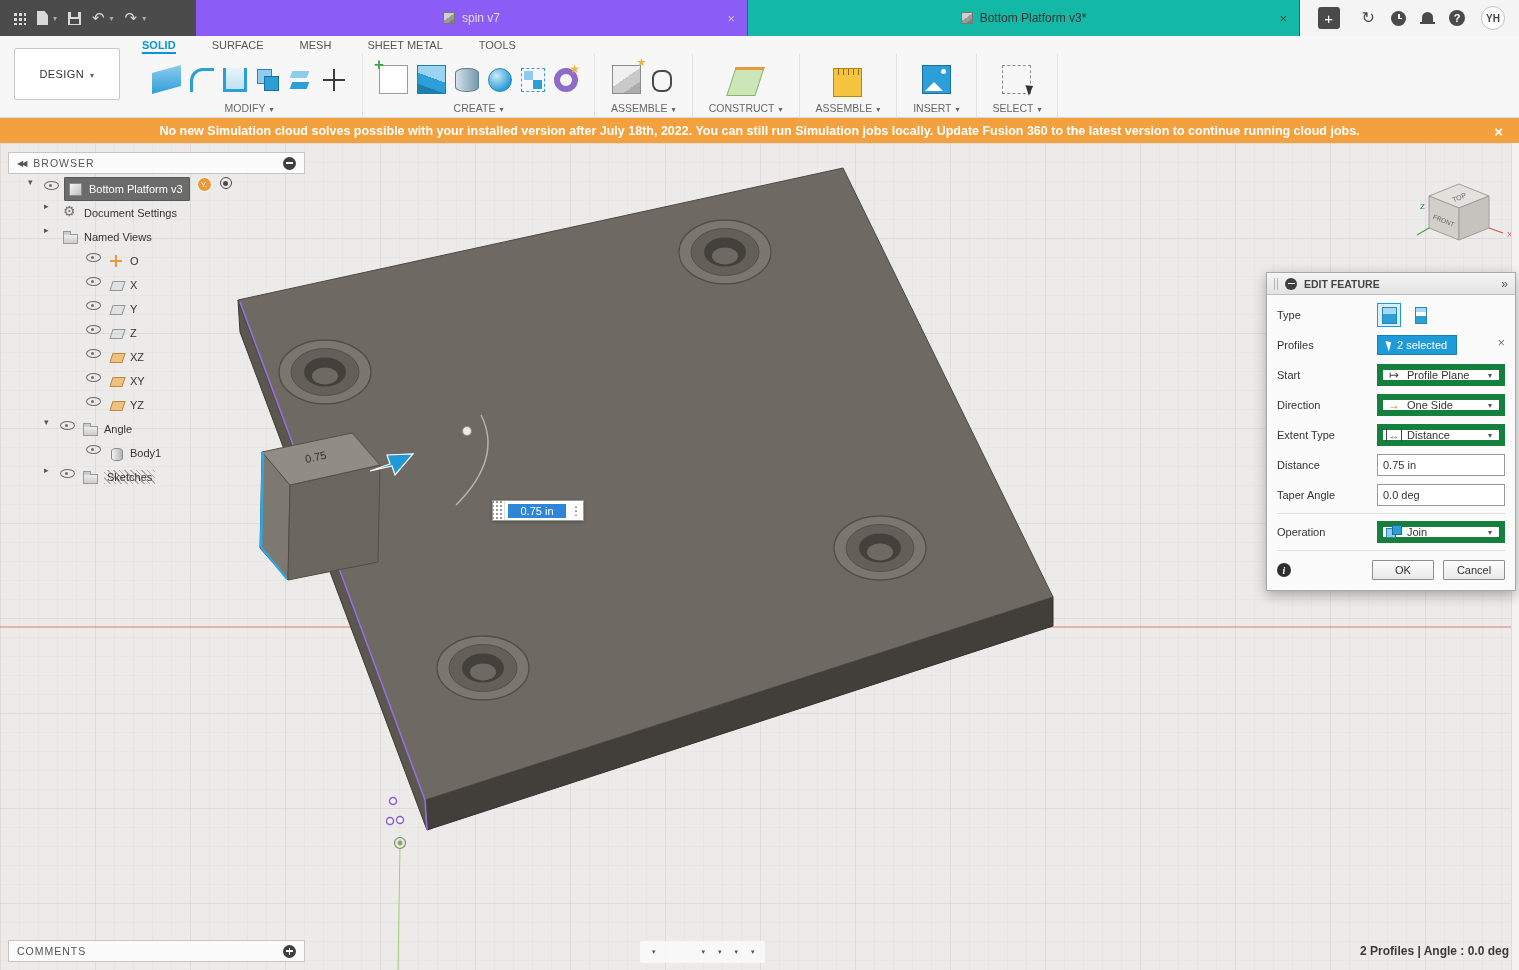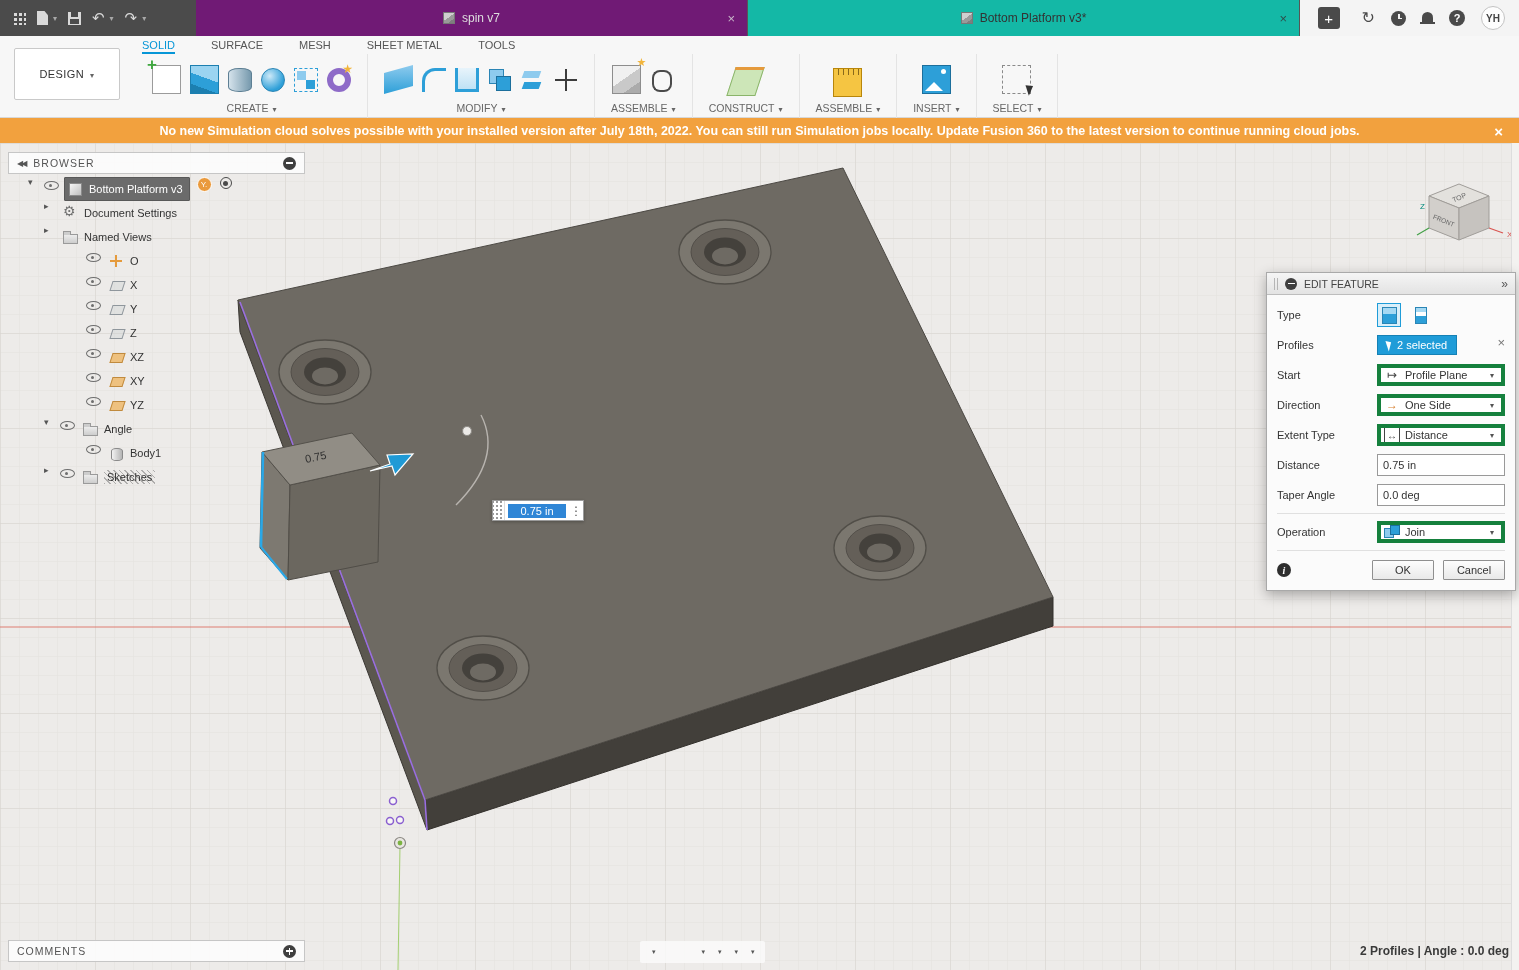--- a/index.html
+++ b/index.html
@@ -13,21 +13,21 @@
   .ti{position:relative;display:inline-block}
   .ti-grid{width:14px;height:14px;background-image:radial-gradient(#d9d9d9 1.6px,transparent 1.7px);background-size:5px 5px;background-position:1px 1px}
   .ti-file{width:11px;height:14px;background:#d9d9d9;clip-path:polygon(0 0,68% 0,100% 30%,100% 100%,0 100%)}
   .ti-save{width:13px;height:13px;background:#d9d9d9}
   .ti-save::after{content:"";position:absolute;left:3px;top:0;width:7px;height:5px;background:#4b4b4b}
   .ti-save::before{content:"";position:absolute;left:2px;bottom:1px;width:9px;height:5px;background:#4b4b4b;z-index:1}
   .ti-undo::before{content:"↶";color:#d9d9d9;font-size:15px;line-height:1}
   .ti-redo::before{content:"↷";color:#d9d9d9;font-size:15px;line-height:1}
   .tcaret{color:#a8a8a8;font-size:8px;margin-left:-6px}
   #doc-tabs{display:flex;align-items:stretch}
-  .doc-tab{flex:0 0 552px;position:relative;display:flex;align-items:center;justify-content:center;gap:7px;background:#701a75;color:#dedede;font-size:12px;border-right:1px solid #565656}
+  .doc-tab{flex:0 0 552px;position:relative;display:flex;align-items:center;justify-content:center;gap:7px;background:#8b5cf6;color:#dedede;font-size:12px;border-right:1px solid #565656}
   .doc-tab.active{background:#14b8a6;color:#333}
   .cube-ico{width:12px;height:12px;background:linear-gradient(145deg,#cfcfcf 0 45%,#9a9a9a 45% 75%,#7f7f7f 75%);border:1px solid #777}
   .tab-close{position:absolute;right:12px;top:50%;transform:translateY(-50%);font-size:13px;line-height:1;color:inherit;opacity:.8}
   .tab-close::before{content:"×"}
   #tb-right{flex:1;background:#f4f4f4;display:flex;align-items:center;justify-content:flex-end;gap:16px;padding-right:14px}
   #new-tab-btn{width:22px;height:22px;background:#4a4a4a;color:#fff;border-radius:3px;display:flex;align-items:center;justify-content:center;font-size:15px;margin-right:6px}
   .ri{position:relative;display:inline-block}
   .ri-sync::before{content:"↻";color:#4a4a4a;font-size:16px;line-height:1}
   .ri-clock{width:15px;height:15px;border-radius:50%;background:#4a4a4a}
   .ri-clock::after{content:"";position:absolute;left:7px;top:3px;width:1.5px;height:5px;background:#f4f4f4}
@@ -37,21 +37,21 @@
   .ri-help{width:16px;height:16px;border-radius:50%;background:#4a4a4a;color:#fff;display:flex;align-items:center;justify-content:center;font-size:11px;font-weight:bold}
   .ri-help::before{content:"?"}
   #avatar{width:24px;height:24px;border-radius:50%;background:#fdfdfd;border:1px solid #c3c3c3;color:#444;font-size:10px;font-weight:bold;display:flex;align-items:center;justify-content:center}
 
   
   #toolbar{position:absolute;left:0;top:36px;width:1519px;height:82px;background:#f7f7f7;border-bottom:1px solid #d8d8d8}
   #design-btn{position:absolute;left:14px;top:12px;width:106px;height:52px;background:#fff;border:1px solid #c9c9c9;border-radius:2px;display:flex;align-items:center;justify-content:center;gap:6px;font-size:11px;color:#333;letter-spacing:.4px}
   .gcaret::before{content:"▾";font-size:8px;color:#666}
   #ws-tabs{position:absolute;left:142px;top:0;height:18px;display:flex;gap:36px}
   .ws-tab{display:flex;align-items:center;font-size:11px;color:#555;height:18px}
-  .ws-tab.active{color:#0696d7;box-shadow:inset 0 -2px 0 #0696d7;font-weight:normal}
+  .ws-tab.active{color:#0696d7;box-shadow:inset 0 -2px 0 #0696d7;font-weight:bold}
   #groups{position:absolute;left:136px;top:18px;height:64px;display:flex;align-items:stretch}
   .tgroup{display:flex;flex-direction:column;align-items:center;padding:5px 16px 2px;border-right:1px solid #e4e4e4}
   .ticons{flex:1;display:flex;align-items:center;gap:9px}
   .glabel{height:16px;display:flex;align-items:center;justify-content:center;gap:4px;font-size:10.5px;color:#666}
   .tbi{position:relative;display:inline-block;width:24px;height:24px}
   .tbi.lg{width:29px;height:29px}
   .i-create-sketch{border:1.5px solid #9b9b9b;background:#fff}
   .i-create-sketch::after{content:"+";position:absolute;left:-6px;top:-11px;color:#3fa73f;font-size:17px;font-weight:bold}
   .i-box{background:linear-gradient(200deg,#9bd4f1 0 45%,#2d9fd8 45% 75%,#1c7fb0 75%);border:1px solid #1c7fb0}
   .i-cylinder{background:linear-gradient(90deg,#d4e2eb,#7699ad);border:1px solid #5d7f94;border-radius:11px/5px}
@@ -141,35 +141,35 @@
   #dim-value{min-width:58px;margin:0 3px;padding:1px 5px;font-size:11px;background:#2f86d6;color:#fff;text-align:center}
   #dim-menu{width:14px;text-align:center;color:#555;font-size:12px}
   #dim-menu::before{content:"⋮"}
 
   
   #editdlg{position:absolute;left:1266px;top:272px;width:250px;background:#fbfbfb;border:1px solid #a9a9a9;box-shadow:0 4px 12px rgba(0,0,0,.3);font-size:11px;color:#333}
   .dlg-head{height:22px;background:linear-gradient(#f5f5f5,#e3e3e3);border-bottom:1px solid #bdbdbd;display:flex;align-items:center;gap:7px;padding:0 7px}
   .grip{width:4px;height:12px;border-left:1.5px solid #b5b5b5;border-right:1.5px solid #b5b5b5}
   .cminus{width:12px;height:12px;border-radius:50%;background:#3f3f3f;position:relative}
   .cminus::after{content:"";position:absolute;left:2.5px;top:5px;width:7px;height:1.5px;background:#fff}
-  .dlg-title{font-weight:normal;font-size:10.5px;color:#444}
+  .dlg-title{font-weight:bold;font-size:10.5px;color:#444}
   .dbl-arrow{margin-left:auto;color:#555;font-size:12px}
   .dlg-body{padding:5px 10px 7px}
   .frow{display:flex;align-items:center;height:30px}
   .flabel{flex:1;color:#333}
   .fctl{width:128px;display:flex;align-items:flex-start}
   .type-btn{width:24px;height:24px;border:1px solid transparent;display:flex;align-items:center;justify-content:center;margin-right:8px}
   .type-btn.sel{border-color:#1f9cd8;background:#d9effa}
   .ext1{width:15px;height:17px;background:linear-gradient(180deg,#a6d9f3 0 40%,#2d9fd8 40%);border:1px solid #2a85b5}
   .ext2{width:12px;height:17px;background:linear-gradient(180deg,#a6d9f3 0 30%,#fff 30% 55%,#2d9fd8 55%);border:1px solid #2a85b5}
   .profiles-btn{height:20px;background:#1f9cd8;color:#fff;display:flex;align-items:center;gap:5px;padding:0 9px;border:1px solid #1581b5}
   .cursor-ico{width:0;height:0;border-left:5px solid #fff;border-top:3px solid transparent;border-bottom:8px solid transparent;transform:rotate(-18deg)}
   .clear-x{margin-left:auto;color:#777;font-size:13px}
   .clear-x::before{content:"×"}
-  .dd{flex:1;height:22px;border:4px solid #15803d;background:#fff;display:flex;align-items:center;gap:5px;padding:0 3px}
+  .dd{flex:1;height:22px;border:6px solid #15803d;background:#fff;display:flex;align-items:center;gap:5px;padding:0 3px}
   .ddtext{flex:1}
   .ddcaret{width:12px;text-align:center;color:#555;font-size:8px}
   .ddcaret::before{content:"▾"}
   .mini{width:16px;height:14px;position:relative;display:flex;align-items:center;justify-content:center}
   .mi-plane::before{content:"↦";font-size:12px;color:#444}
   .mi-oneside::before{content:"→";font-size:12px;font-weight:bold;color:#d77f2e}
   .mi-dist{border-left:1.5px solid #444;border-right:1.5px solid #444}
   .mi-dist::before{content:"↔";font-size:10px;color:#444}
   .mi-join::before{content:"";position:absolute;left:0;top:3px;width:8px;height:8px;background:#8ecbee;border:1px solid #2a85b5}
   .mi-join::after{content:"";position:absolute;right:0;top:0;width:8px;height:8px;background:#2d9fd8;border:1px solid #1c6f9c}
@@ -340,43 +340,43 @@
           <span>SHEET METAL</span>
         </div>
 
         <div class="ws-tab">
           <span>TOOLS</span>
         </div>
       </div>
     <div id="groups">
       <div class="tgroup">
         <div class="ticons">
+          <span class="tbi lg i-press-pull"></span>
+          <span class="tbi i-fillet"></span>
+          <span class="tbi i-shell"></span>
+          <span class="tbi i-combine"></span>
+          <span class="tbi i-offset-face"></span>
+          <span class="tbi i-move-copy"></span>
+        </div>
+        <div class="glabel">
+            <span>MODIFY</span>
+            <span class="gcaret"></span>
+          </div>
+      </div>
+      <div class="tgroup">
+        <div class="ticons">
           <span class="tbi lg i-create-sketch"></span>
           <span class="tbi lg i-box"></span>
           <span class="tbi i-cylinder"></span>
           <span class="tbi i-sphere"></span>
           <span class="tbi i-pattern"></span>
           <span class="tbi i-coil"></span>
         </div>
         <div class="glabel">
             <span>CREATE</span>
-            <span class="gcaret"></span>
-          </div>
-      </div>
-      <div class="tgroup">
-        <div class="ticons">
-          <span class="tbi lg i-press-pull"></span>
-          <span class="tbi i-fillet"></span>
-          <span class="tbi i-shell"></span>
-          <span class="tbi i-combine"></span>
-          <span class="tbi i-offset-face"></span>
-          <span class="tbi i-move-copy"></span>
-        </div>
-        <div class="glabel">
-            <span>MODIFY</span>
             <span class="gcaret"></span>
           </div>
       </div>
       <div class="tgroup">
         <div class="ticons">
           <span class="tbi lg i-new-component"></span>
           <span class="tbi i-joint"></span>
         </div>
         <div class="glabel">
             <span>ASSEMBLE</span>

